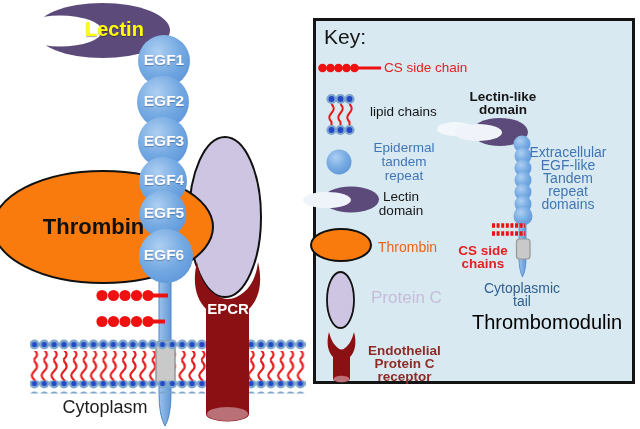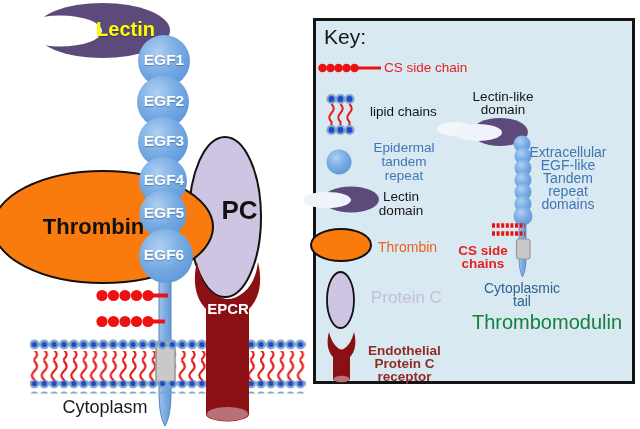--- a/index.html
+++ b/index.html
@@ -4,45 +4,45 @@
 <style>
   html,body{margin:0;padding:0;background:#ffffff;}
   #stage{
     position:relative;width:640px;height:429px;overflow:hidden;
     font-family:"Liberation Sans","DejaVu Sans",sans-serif;
     background:#ffffff;
   }
   .lbl{position:absolute;line-height:1.05;white-space:pre-line;}
   .ctr{text-align:center;}
   
-  .lectin-lbl{left:85px;top:19px;width:70px;font-size:20px;font-weight:bold;color:#FFFF00;text-align:right;text-shadow:0 1px 1px rgba(0,0,0,.35);}
+  .lectin-lbl{left:85px;top:19px;width:70px;font-size:20px;font-weight:bold;color:#FFFF00;text-align:left;text-shadow:0 1px 1px rgba(0,0,0,.35);}
   .egf-lbl{left:132px;width:64px;font-size:15.5px;font-weight:bold;color:#ffffff;text-align:center;text-shadow:0 1px 1px rgba(30,60,110,.45);}
   .thrombin-lbl{left:25px;top:215px;width:137px;font-size:22px;font-weight:bold;color:#111;text-align:center;}
   .pc-lbl{left:212px;top:197px;width:55px;font-size:26px;font-weight:bold;color:#111;text-align:center;}
   .epcr-lbl{left:200px;top:301px;width:56px;font-size:15px;font-weight:bold;color:#fff;text-align:center;}
   .cyto-lbl{left:47px;top:398px;width:116px;font-size:18px;color:#1c1c1c;text-align:center;}
   
   .key-panel{position:absolute;left:313px;top:18px;width:322px;height:366px;box-sizing:border-box;
     background:#D8E9F1;border:3px solid #141414;z-index:1;}
   .key-title{left:324px;top:26px;font-size:21px;color:#161616;font-weight:500;}
   .k-red{color:#E62020;}
   .k-steel{color:#4176B5;}
   .cs-chain-lbl{left:384px;top:61px;font-size:13.5px;text-align:right;}
   .lipid-lbl{left:370px;top:105px;font-size:13.5px;color:#161616;}
   .epid-lbl{left:364px;top:141px;width:80px;font-size:13.5px;}
   .lectdom-lbl{left:366px;top:190px;width:70px;font-size:13.5px;color:#161616;}
   .thromb-key-lbl{left:378px;top:240px;font-size:14px;color:#E8641B;}
   .protc-lbl{left:371px;top:289px;font-size:17px;color:#C6BDDB;}
   .epcr-key-lbl{left:362px;top:345px;width:85px;font-size:13.5px;font-weight:600;color:#8F2B26;line-height:0.95;}
-  .lectlike-lbl{left:463px;top:91px;width:80px;font-size:13.5px;color:#161616;line-height:0.95;}
+  .lectlike-lbl{left:463px;top:91px;width:80px;font-size:13.5px;color:#161616;line-height:0.95;font-weight:bold;}
   .extra-lbl{left:523px;top:146px;width:90px;font-size:14px;line-height:0.93;}
   .cschains-lbl{left:452px;top:245px;width:62px;font-size:13.5px;font-weight:600;line-height:0.95;}
   .transm-lbl{left:530px;top:241px;width:106px;font-size:14px;color:#C9BD92;line-height:0.95;}
   .cytotail-lbl{left:482px;top:282px;width:80px;font-size:14px;color:#2F5F8F;line-height:0.95;}
-  .thrombomod-lbl{left:466px;top:312px;width:162px;font-size:20px;color:#15803d;}
+  .thrombomod-lbl{left:466px;top:312px;width:162px;font-size:20px;color:#000000;}
   svg.canvas{position:absolute;left:0;top:0;z-index:2;}
   .lbl{z-index:3;}
 </style>
 </head>
 <body>
 
 <div id="stage">
 
   <div class="key-panel"></div>
 
@@ -182,21 +182,20 @@
   </svg>
 
   <div class="lbl lectin-lbl">Lectin</div>
   <div class="lbl egf-lbl" style="top:52px">EGF1</div>
   <div class="lbl egf-lbl" style="top:93px">EGF2</div>
   <div class="lbl egf-lbl" style="top:133px">EGF3</div>
   <div class="lbl egf-lbl" style="top:172px">EGF4</div>
   <div class="lbl egf-lbl" style="top:205px">EGF5</div>
   <div class="lbl egf-lbl" style="top:247px">EGF6</div>
   <div class="lbl thrombin-lbl">Thrombin</div>
-  <div class="lbl pc-lbl">PC</div>
   <div class="lbl epcr-lbl">EPCR</div>
   <div class="lbl cyto-lbl">Cytoplasm</div>
 
   <div class="lbl key-title">Key:</div>
   <div class="lbl cs-chain-lbl k-red">CS side chain</div>
   <div class="lbl lipid-lbl">lipid chains</div>
   <div class="lbl epid-lbl k-steel ctr">Epidermal tandem repeat</div>
   <div class="lbl lectdom-lbl ctr">Lectin domain</div>
   <div class="lbl thromb-key-lbl">Thrombin</div>
   <div class="lbl protc-lbl">Protein C</div>

